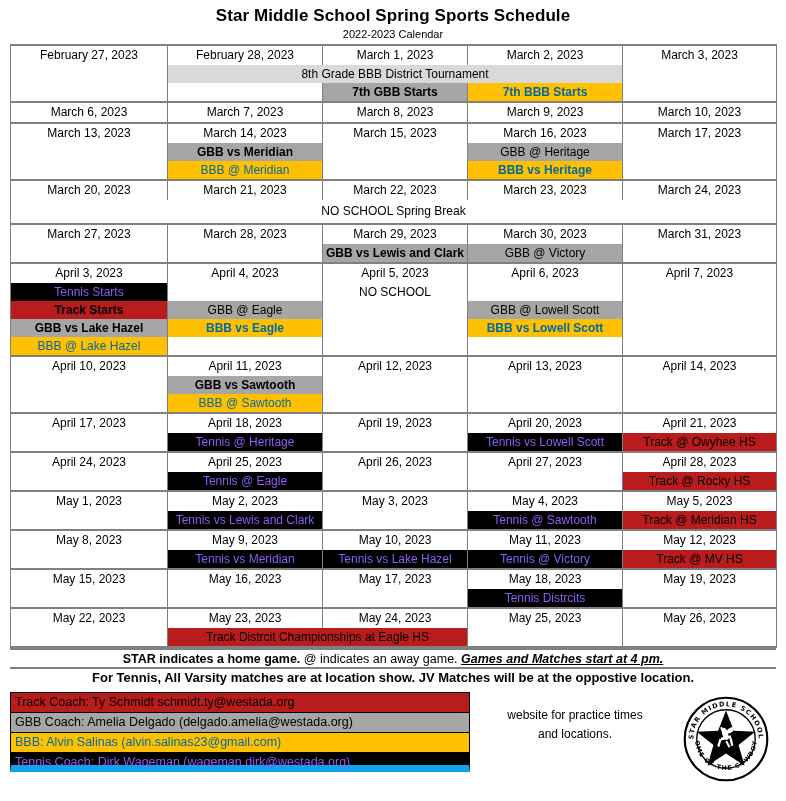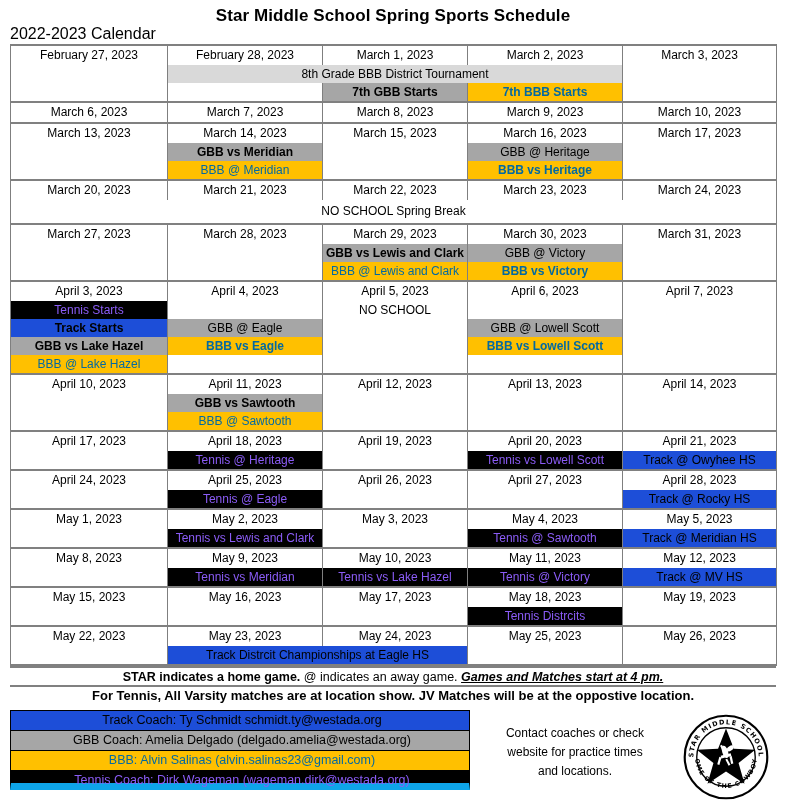--- a/index.html
+++ b/index.html
@@ -18,22 +18,22 @@
   }
   .title {
     text-align: center;
     font-size: 17px;
     font-weight: 600;
     letter-spacing: .1px;
     padding-top: 6px;
     line-height: 20px;
   }
   .subtitle {
-    text-align: left;
-    font-size: 16px;
+    text-align: center;
+    font-size: 11px;
     padding-top: 1px;
     padding-bottom: 3px;
     line-height: 14px;
   }
   table.cal {
     width: 766px;
     border-collapse: collapse;
     table-layout: fixed;
     font-size: 12px;
   }
@@ -61,21 +61,21 @@
     overflow: hidden;
   }
   tr.weektop td { border-top: 2px solid #808080; }
   tr.weekbottom td { border-bottom: 2px solid #808080; }
   .bold { font-weight: bold; }
   .plain { font-weight: normal; }
 
   
   .f-gbb   { background: #a6a6a6; color: #000; }
   .f-bbb   { background: #ffc000; color: #0369a1; }
-  .f-track { background: #1d4ed8; color: #000; }
+  .f-track { background: #b91c1c; color: #000; }
   .f-tennis{ background: #000000; color: #8b5cf6; }
   .f-light { background: #d9d9d9; color: #000; }
   .f-none  { background: transparent; }
 
   .notes {
     width: 766px;
     margin-top: 0;
   }
   .noteline {
     text-align: center;
@@ -95,21 +95,21 @@
   }
   .noteline .normalw { font-weight: normal; }
   .noteline .ital { font-style: italic; text-decoration: underline; font-weight: bold; }
 
   .bottom {
     margin-top: 6px;
     width: 766px;
     display: flex;
     align-items: flex-start;
   }
-  .coachbox { width: 460px; text-align: center; }
+  .coachbox { width: 460px; }
   .coachrow {
     font-size: 12.5px;
     line-height: 19px;
     height: 20px;
     padding-left: 4px;
     white-space: nowrap;
     border: 1px solid #000;
     border-bottom: none;
   }
   .coachrow:last-child { border-bottom: 7px solid #0ea5e9; }
@@ -210,27 +210,20 @@
           <td class="datecell">March 30, 2023</td>
           <td class="datecell">March 31, 2023</td>
         </tr>
         <tr>
           <td class="evcell f-none plain"></td>
           <td class="evcell f-none plain"></td>
           <td class="evcell f-gbb bold">GBB vs Lewis and Clark</td>
           <td class="evcell f-gbb plain">GBB @ Victory</td>
           <td class="evcell f-none plain"></td>
         </tr>
-        <tr class="weekbottom">
-          <td class="evcell f-none plain"></td>
-          <td class="evcell f-none plain"></td>
-          <td class="evcell f-bbb plain">BBB @ Lewis and Clark</td>
-          <td class="evcell f-bbb bold">BBB vs Victory</td>
-          <td class="evcell f-none plain"></td>
-        </tr>
         <tr class="weektop">
           <td class="datecell">April 3, 2023</td>
           <td class="datecell">April 4, 2023</td>
           <td class="datecell">April 5, 2023</td>
           <td class="datecell">April 6, 2023</td>
           <td class="datecell">April 7, 2023</td>
         </tr>
         <tr>
           <td class="evcell f-tennis plain">Tennis Starts</td>
           <td class="evcell f-none plain"></td>
@@ -376,21 +369,20 @@
   </div>
 
   <div class="bottom">
     <div class="coachbox">
         <div class="coachrow f-track">Track Coach: Ty Schmidt schmidt.ty@westada.org</div>
         <div class="coachrow f-gbb">GBB Coach: Amelia Delgado (delgado.amelia@westada.org)</div>
         <div class="coachrow f-bbb">BBB: Alvin Salinas (alvin.salinas23@gmail.com)</div>
         <div class="coachrow f-tennis">Tennis Coach: Dirk Wageman (wageman.dirk@westada.org)</div>
       </div>
     <div class="contactbox">
-      <div>Contact coaches or check</div>
       <div>website for practice times</div>
       <div>and locations.</div>
     </div>
     <div class="logobox">
       <svg width="86" height="86" viewBox="0 0 100 100">
         <defs>
           <path id="arcTop" d="M 12,50 A 38,38 0 0 1 88,50"></path>
           <path id="arcBot" d="M 14,50 A 36,36 0 0 0 86,50"></path>
         </defs>
         <circle cx="50" cy="50" r="48" fill="#ffffff" stroke="#000000" stroke-width="2.5"></circle>

